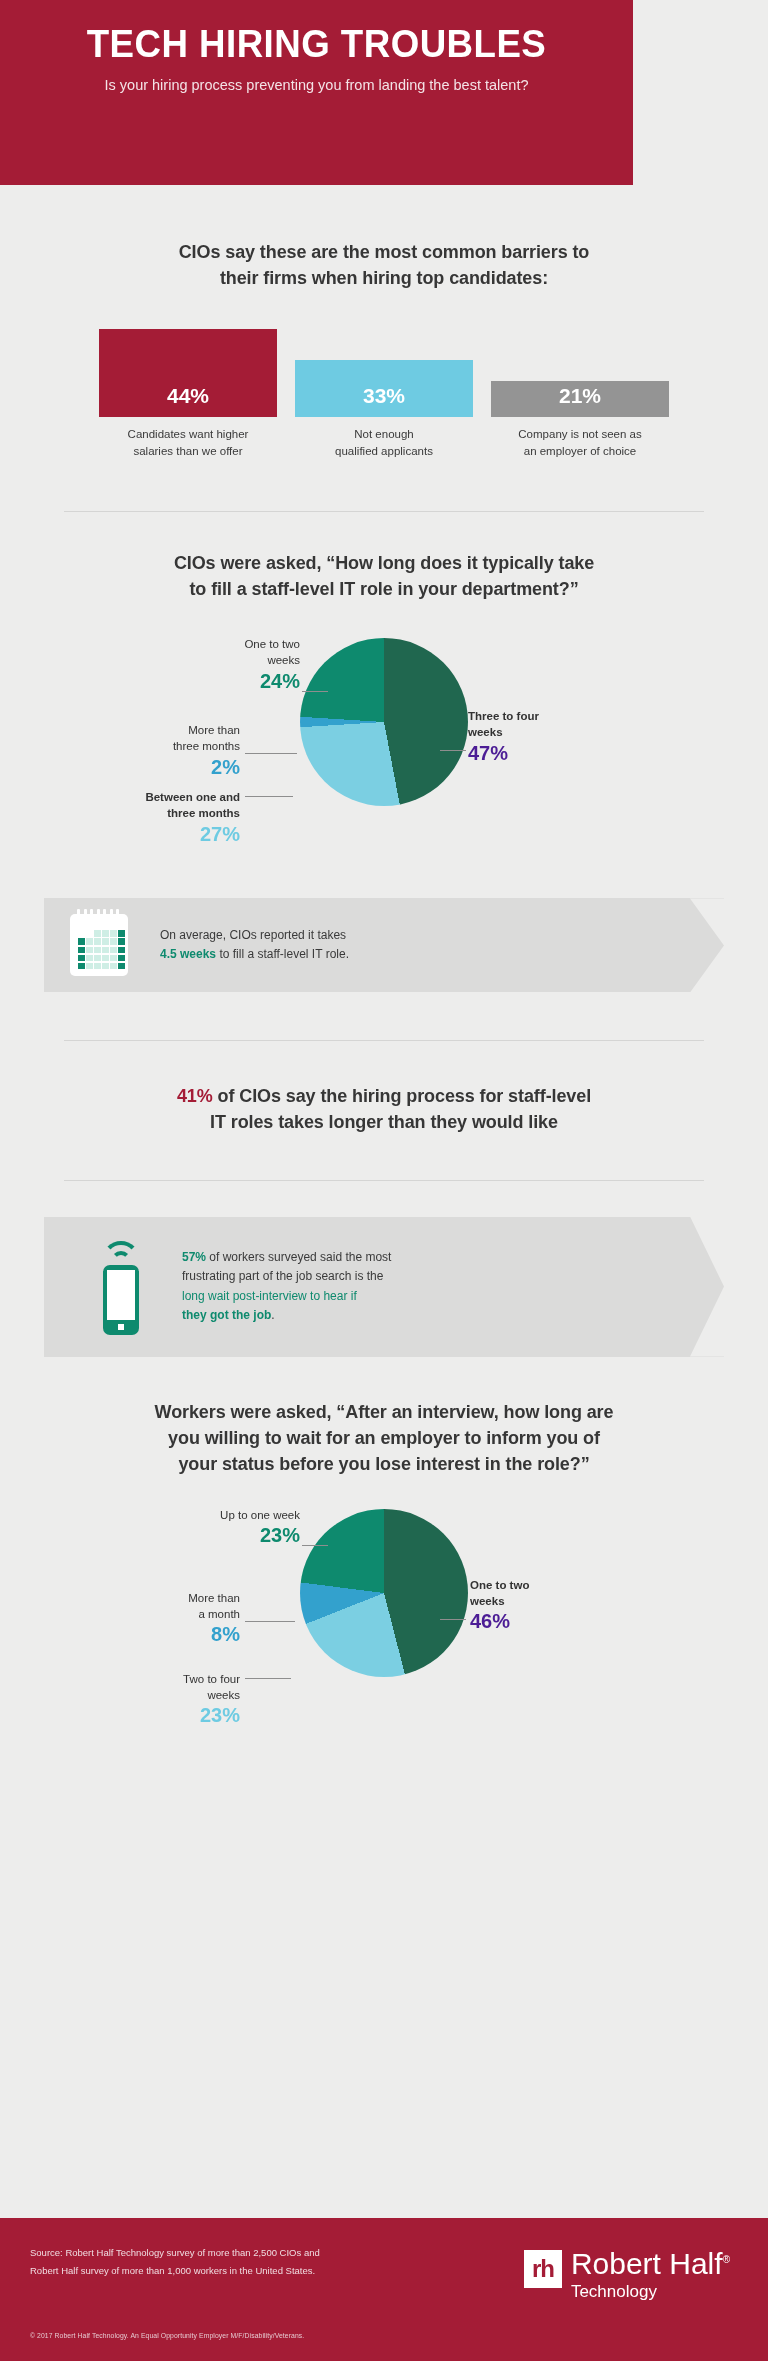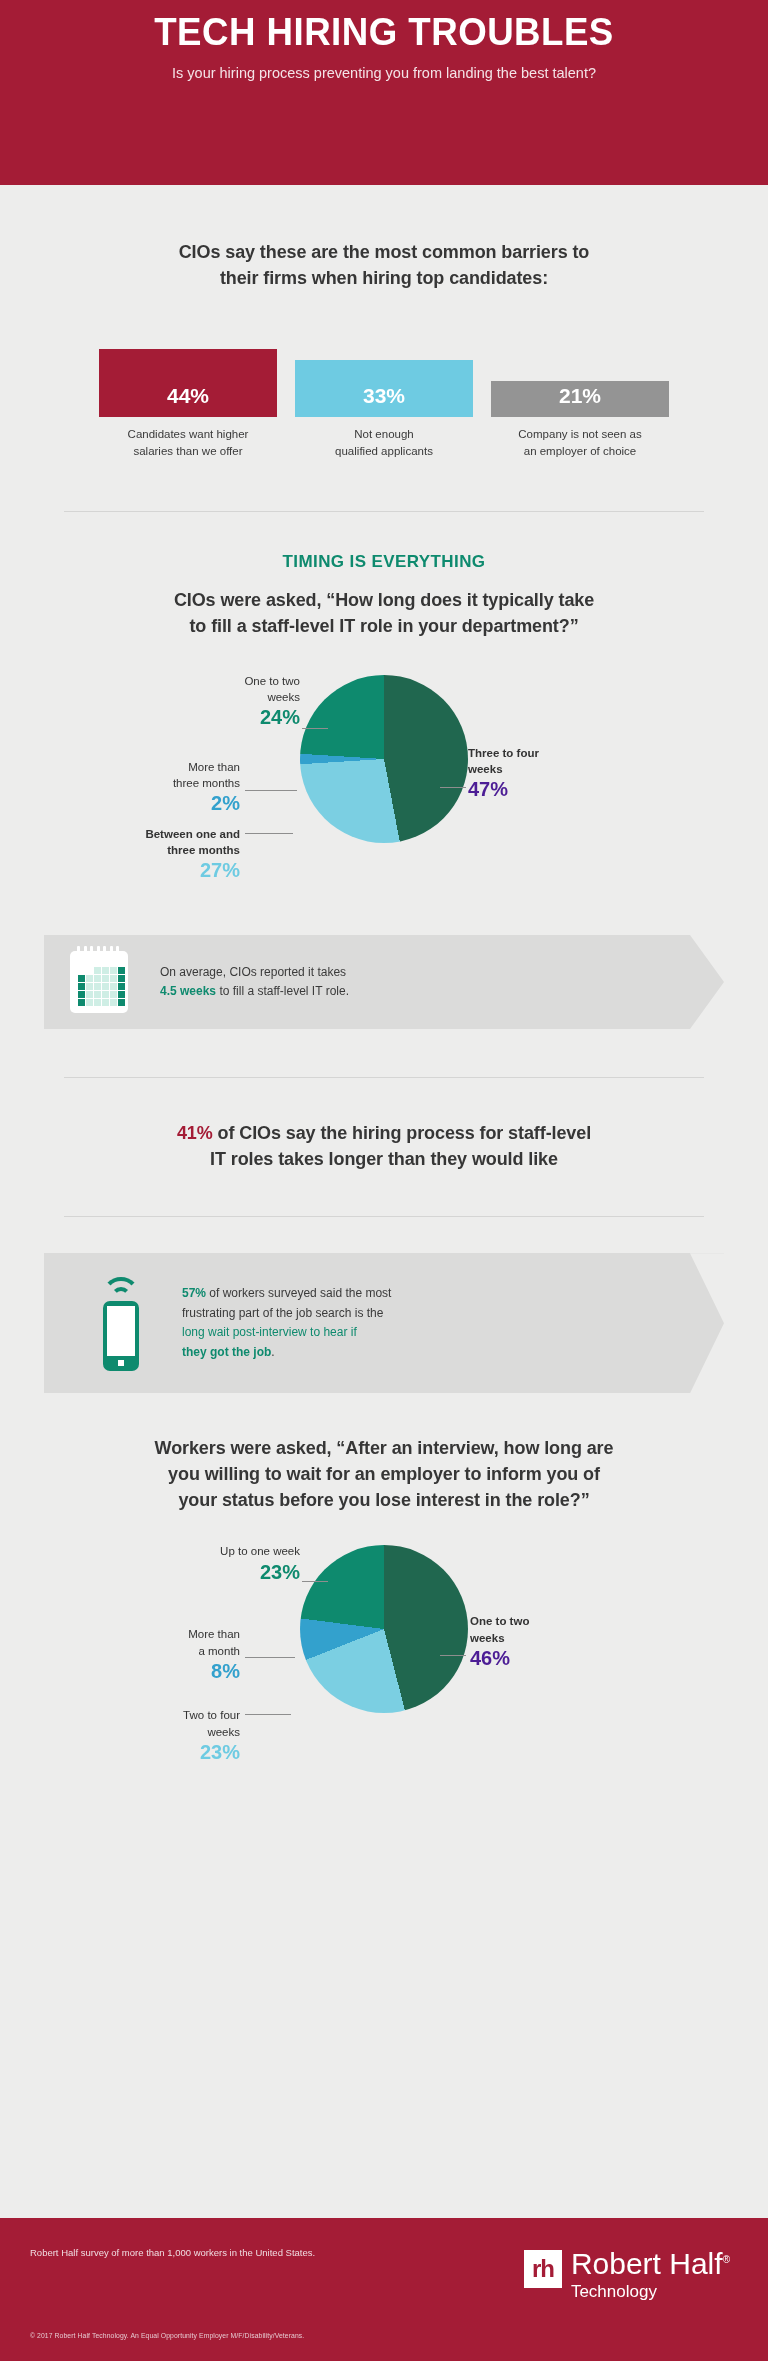--- a/index.html
+++ b/index.html
@@ -9,23 +9,23 @@
     background: #ededec;
     font-family: "Liberation Sans", sans-serif;
     overflow: hidden;
     position: relative;
   }
 
   
   .header {
     background: #a41c36;
     height: 185px;
-    width: 768px;
+    width: 633px;
     text-align: center;
-    padding-top: 12px;
+    padding-top: 24px;
   }
   .header-title {
     color: #ffffff;
     font-size: 39px;
     font-weight: bold;
     letter-spacing: 0.5px;
     line-height: 1.05;
     font-family: "Liberation Sans Narrow", "Liberation Sans", sans-serif;
     transform: scaleX(0.94);
   }
@@ -224,21 +224,21 @@
 
 <div class="wrap" style="margin-top:54px;">
   <div class="section-heading">
     <div>CIOs say these are the most common barriers to</div>
     <div>their firms when hiring top candidates:</div>
   </div>
 </div>
 
 <div class="bars">
   <div class="bar-col">
-    <div class="bar" style="height:68px;background:#a41c36;">
+    <div class="bar" style="height:88px;background:#a41c36;">
       <span class="bar-value">44%</span>
     </div>
     <div class="bar-label">
       <div>Candidates want higher</div>
       <div>salaries than we offer</div>
     </div>
   </div>
   <div class="bar-col">
     <div class="bar" style="height:57px;background:#6ecbe2;">
       <span class="bar-value">33%</span>
@@ -255,21 +255,20 @@
     <div class="bar-label">
       <div>Company is not seen as</div>
       <div>an employer of choice</div>
     </div>
   </div>
 </div>
 
 <div class="divider" style="margin-top:52px;"></div>
 
 <div class="wrap" style="margin-top:38px;">
-  <div class="section-heading teal" style="font-size:17px;letter-spacing:0.4px;">TIMING IS EVERYTHING</div>
   <div class="section-heading" style="margin-top:12px;">
     <div>CIOs were asked, “How long does it typically take</div>
     <div>to fill a staff-level IT role in your department?”</div>
   </div>
 </div>
 
 <div class="pie-block" style="margin-top:26px;height:250px;">
   <div class="pie" style="top:10px;background:conic-gradient(#20674f 0deg 169.2deg, #7bcfe2 169.2deg 266.4deg, #33a1cd 266.4deg 273.6deg, #0e8a6e 273.6deg 360deg);"></div>
 
   <div class="callout" style="left:160px;top:8px;text-align:right;width:140px;">
@@ -423,20 +422,21 @@
   <div class="callout" style="left:470px;top:74px;width:150px;">
     <div class="ctitle" style="font-weight:bold;">One to two</div>
     <div class="ctitle" style="font-weight:bold;">weeks</div>
     <div class="cval tealdark">46%</div>
   </div>
   <div class="leader" style="left:440px;top:116px;width:26px;"></div>
 </div>
 
 <div class="footer">
   <div class="footer-src">
+    <div>Source: Robert Half Technology survey of more than 2,500 CIOs and</div>
     <div>Robert Half survey of more than 1,000 workers in the United States.</div>
   </div>
   <div class="footer-copy">© 2017 Robert Half Technology. An Equal Opportunity Employer M/F/Disability/Veterans.</div>
   <div class="logo">
     <div class="logo-mark">rh</div>
     <div>
       <div class="logo-name"><span>Robert Half</span><span class="logo-sup">®</span></div>
       <div class="logo-sub">Technology</div>
     </div>
   </div>

